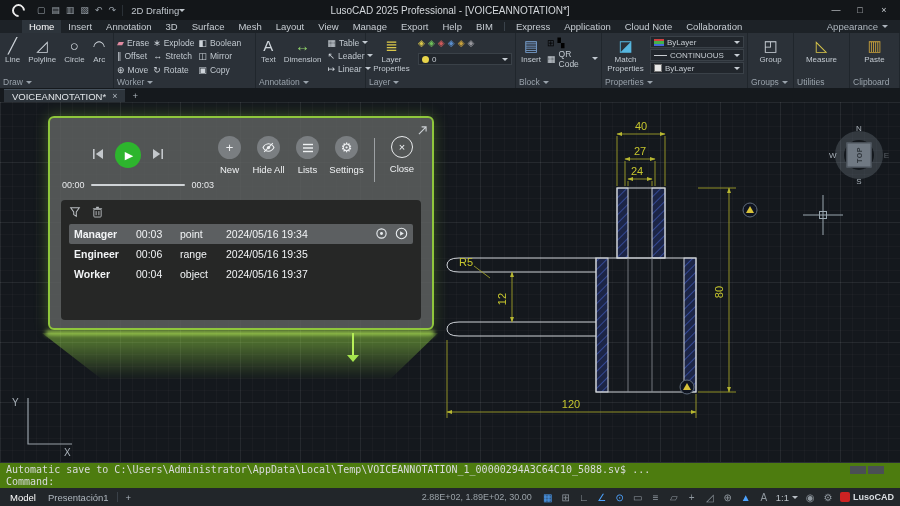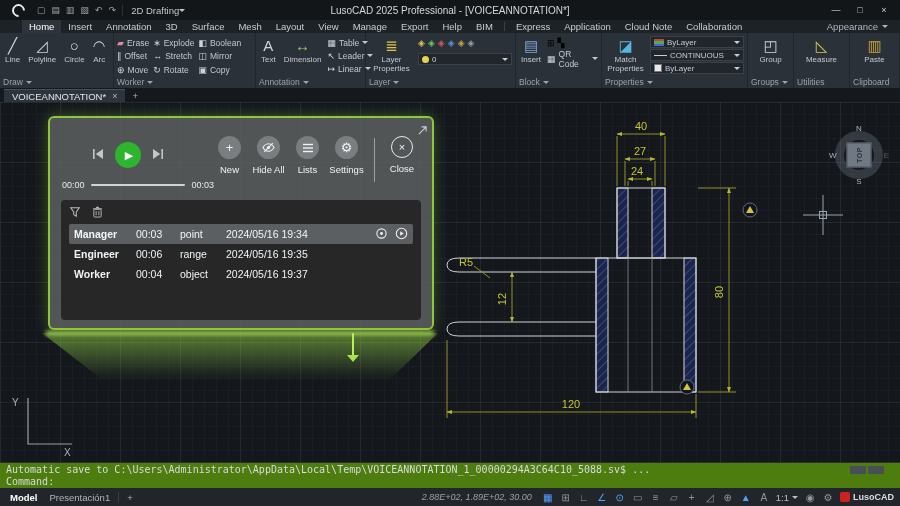--- a/index.html
+++ b/index.html
@@ -124,25 +124,25 @@
   .cmdline { position:absolute; top:462px; left:0; right:0; height:26px; background:#4d7c0f;
     border-top:1px solid #2a2f34; font-family:"DejaVu Sans Mono", monospace; font-size:10px;
     color:#d8dadc; padding:1px 6px; }
   .cmd-row { height:12px; line-height:12px; white-space:nowrap; overflow:hidden; position:relative; }
   .cmd-scroll { position:absolute; right:10px; top:2px; display:flex; gap:2px; }
   .cmd-scroll i { display:block; width:16px; height:8px; background:#4a4f54; }
 
   
   .statusbar { position:absolute; top:488px; left:0; right:0; height:18px; background:#22262a;
     display:flex; align-items:center; font-size:9.5px; color:#b8bec4; padding:0 6px; gap:8px; }
-  .sb-model { color:#fff; font-weight:bold; padding:0 4px; }
+  .sb-model { color:#fff; font-weight:normal; padding:0 4px; }
   .sb-layout { color:#aeb6be; }
   .sb-sep { width:1px; height:10px; background:#3a4148; }
   .sb-right { margin-left:auto; display:flex; align-items:center; gap:6px; }
-  .sb-coords { color:#9aa2a8; font-size:9px; margin-right:4px;font-style:italic; }
+  .sb-coords { color:#9aa2a8; font-size:9px; margin-right:4px; }
   .sb-ico { font-size:10px; color:#8f979e; width:12px; text-align:center; }
   .sb-ico.on { color:#4da3ff; }
   .sb-scale { display:flex; gap:3px; align-items:center; color:#b8bec4; }
   .brand { display:flex; align-items:center; gap:3px; }
   .brand-logo { width:10px; height:10px; background:#c22; border-radius:2px; }
   .brand-name { color:#dadee2; font-size:9px; font-weight:bold; }
 
   svg text { font-family:"Liberation Sans", sans-serif; }
 </style>
 </head>

